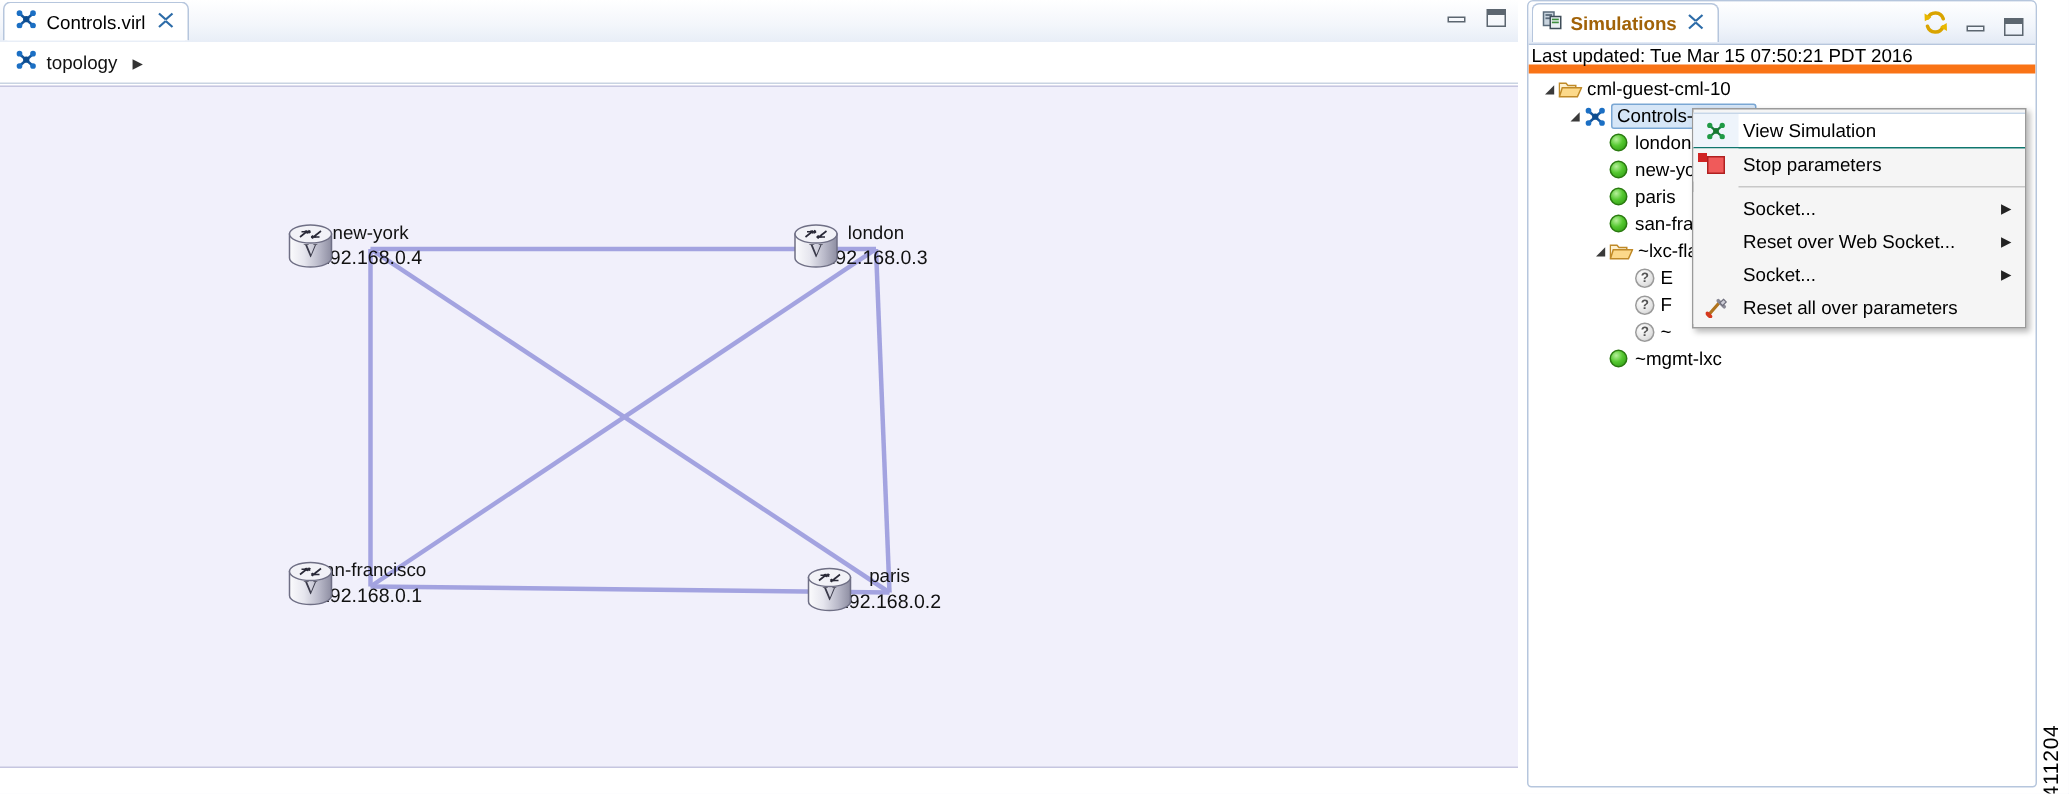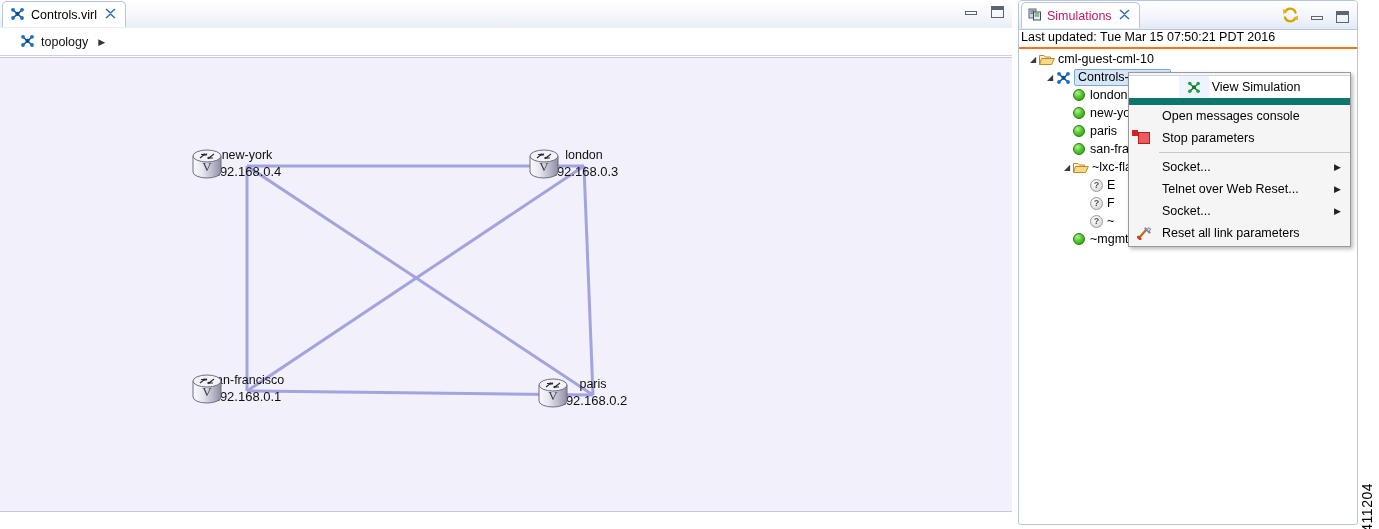--- a/index.html
+++ b/index.html
@@ -64,21 +64,21 @@
     border-top-width: 4px;
   }
 
   .breadcrumb {
     position: absolute;
     left: 0; top: 28px;
     width: 1012px; height: 28px;
     background: #ffffff;
     border-bottom: 1px solid #c9d4e2;
     display: flex; align-items: center;
-    padding-left: 20px;
+    padding-left: 10px;
     gap: 6px;
     box-sizing: border-box;
   }
   .breadcrumb-label { font-size: 12.5px; color: #111111; }
   .breadcrumb-arrow {
     font-size: 9px; color: #333; margin-left: 4px;
   }
 
   .canvas {
     position: absolute;
@@ -126,31 +126,31 @@
   }
   .sim-tab {
     position: absolute; left: 2px; top: 1px; height: 26px;
     padding: 0 9px 0 6px;
     display: flex; align-items: center; gap: 5px;
     background: #ffffff;
     border: 1px solid #b6c6dd; border-bottom: none;
     border-radius: 5px 5px 0 0;
     box-sizing: border-box;
   }
-  .sim-tab-title { font-size: 12.5px; color: #be185d; white-space: nowrap; }
+  .sim-tab-title { font-size: 12.5px; color: #a16207; white-space: nowrap; font-weight: bold; }
   .sim-win-btns {
     position: absolute; right: 8px; top: 6px;
     display: flex; align-items: center; gap: 11px;
   }
   .sim-updated {
     position: absolute; left: 0; top: 29px;
     width: 338px; height: 19px;
     font-size: 12.5px; color: #000;
     padding-left: 2px;
-    border-bottom: 2px solid #f97316;
+    border-bottom: 6px solid #f97316;
     box-sizing: border-box;
     white-space: nowrap;
   }
   .tree {
     position: absolute; left: 0; top: 49px;
     width: 338px; bottom: 0;
     padding-top: 0px;
   }
   .tree-row {
     height: 18px;
@@ -205,22 +205,21 @@
   }
   .ctx-gutter {
     width: 30px; min-width:30px; height: 22px;
     display:flex; align-items:center; justify-content:center;
     background: #f5f5f5;
   }
   .ctx-label { padding-left: 3px; }
   .ctx-item.highlight {
     background: #ffffff;
     border-top: 1px solid #c6d6e8;
-    border-bottom: 7px solid #0f766e;
-    justify-content: center;
+    border-bottom: 1px solid #0f766e;
   }
   .ctx-item.highlight .ctx-gutter { background: #eef4fb; }
   .ctx-sep {
     height: 1px; background: #c8c8c8; margin: 3px 0 3px 30px;
   }
   .ctx-arrow {
     position: absolute; right: 9px; top: 50%; transform: translateY(-50%);
     font-size: 9px; color: #222;
   }
 
@@ -527,53 +526,49 @@
             <circle cx="3" cy="2.8" r="1.9" fill="#1f9a45"></circle>
             <circle cx="12" cy="2.8" r="1.9" fill="#1f9a45"></circle>
             <circle cx="3" cy="11" r="1.9" fill="#1f9a45"></circle>
             <circle cx="12" cy="11" r="1.9" fill="#1f9a45"></circle>
             <circle cx="7.5" cy="6.8" r="2.1" fill="#16792f"></circle>
           </svg>
         </span>
         <span class="ctx-label">View Simulation</span>
       </div>
       <div class="ctx-item">
-        <span class="ctx-gutter"></span>
-        <span class="ctx-label">Open messages console</span>
-      </div>
-      <div class="ctx-item">
         <span class="ctx-gutter">
           <span class="stop-ico"></span>
         </span>
         <span class="ctx-label">Stop parameters</span>
       </div>
       <div class="ctx-sep"></div>
       <div class="ctx-item">
         <span class="ctx-gutter"></span>
         <span class="ctx-label">Socket...</span>
         <span class="ctx-arrow">▶</span>
       </div>
       <div class="ctx-item">
         <span class="ctx-gutter"></span>
-        <span class="ctx-label">Telnet over Web Reset...</span>
+        <span class="ctx-label">Reset over Web Socket...</span>
         <span class="ctx-arrow">▶</span>
       </div>
       <div class="ctx-item">
         <span class="ctx-gutter"></span>
         <span class="ctx-label">Socket...</span>
         <span class="ctx-arrow">▶</span>
       </div>
       <div class="ctx-item">
         <span class="ctx-gutter">
           <svg width="15" height="14" viewBox="0 0 15 14">
             <path d="M2 12 L9 4" stroke="#b0741e" stroke-width="2.2" stroke-linecap="round"></path>
             <path d="M8.5 2.5 L12.5 6.5" stroke="#8a8a96" stroke-width="2.4" stroke-linecap="round"></path>
             <path d="M12 1.5 L13.8 3.3 L11.4 5.7 L9.6 3.9 Z" fill="#cfcfd8" stroke="#6e6e7c" stroke-width="0.8"></path>
             <path d="M1.2 11 L3.2 13" stroke="#d6391f" stroke-width="2.6" stroke-linecap="round"></path>
           </svg>
         </span>
-        <span class="ctx-label">Reset all link parameters</span>
+        <span class="ctx-label">Reset all over parameters</span>
       </div>
     </div>
 
   <div class="sidenum">411204</div>
 
 </div>
 
 </body></html>

